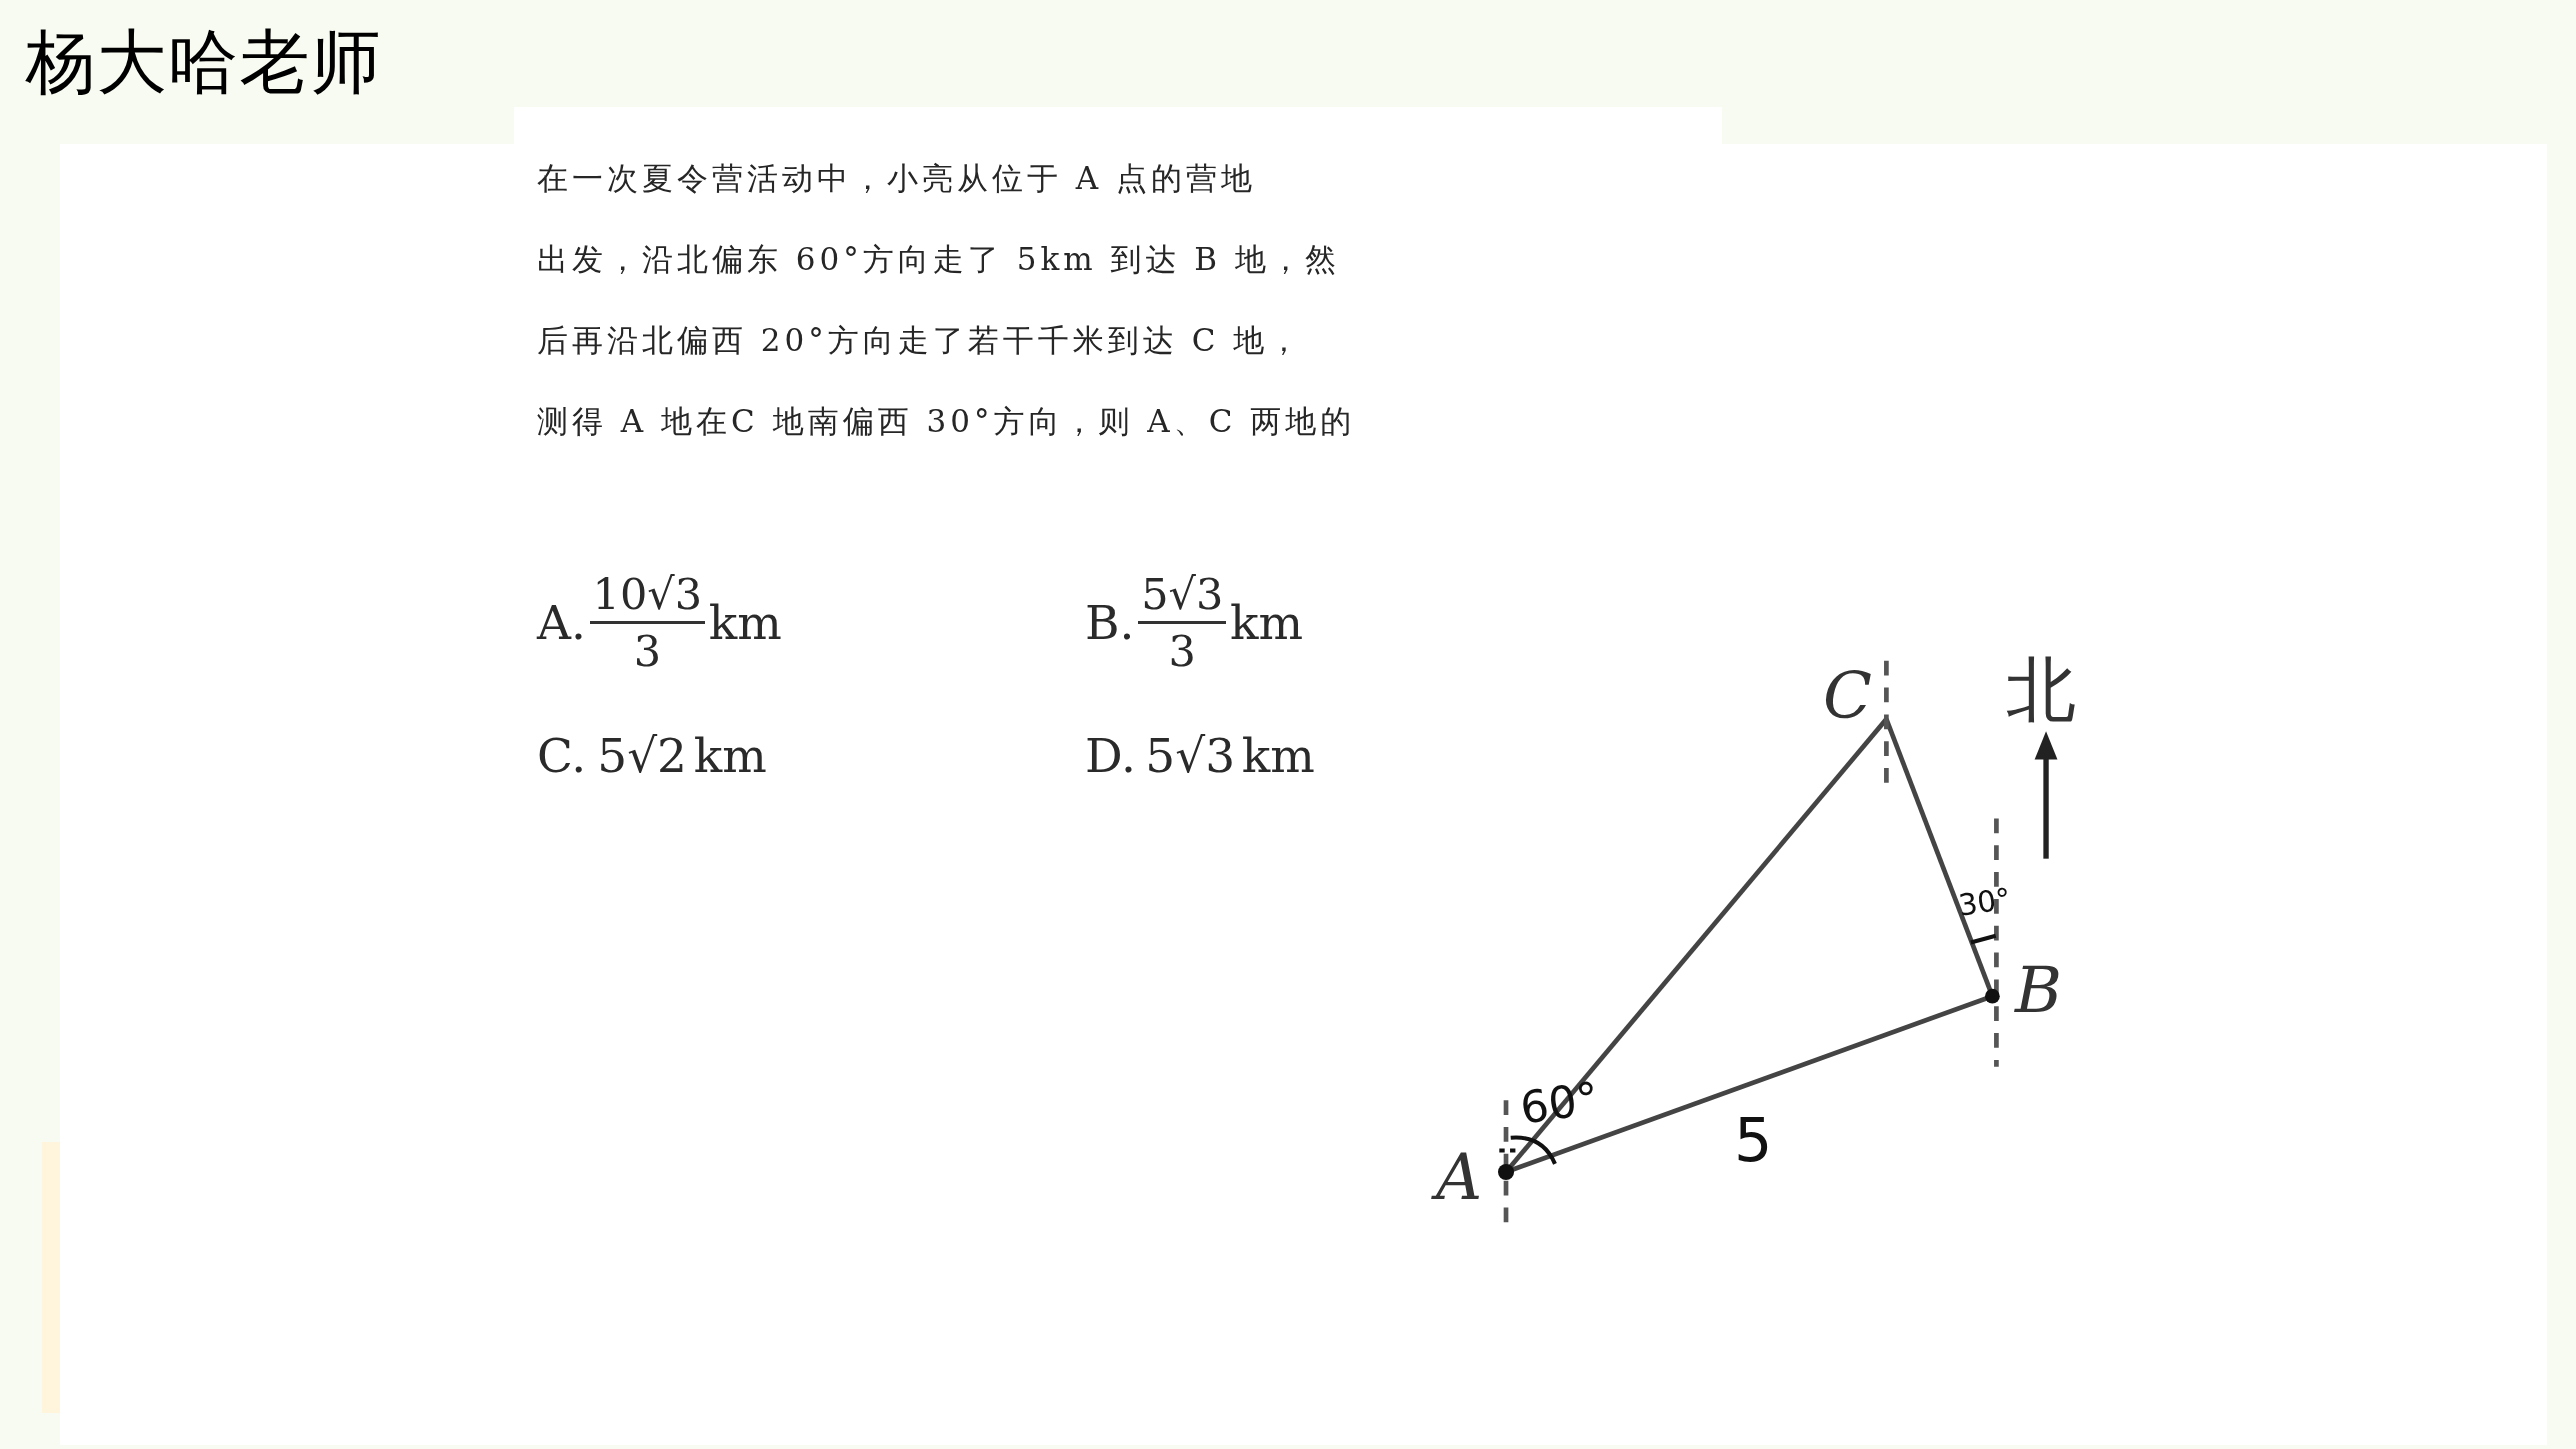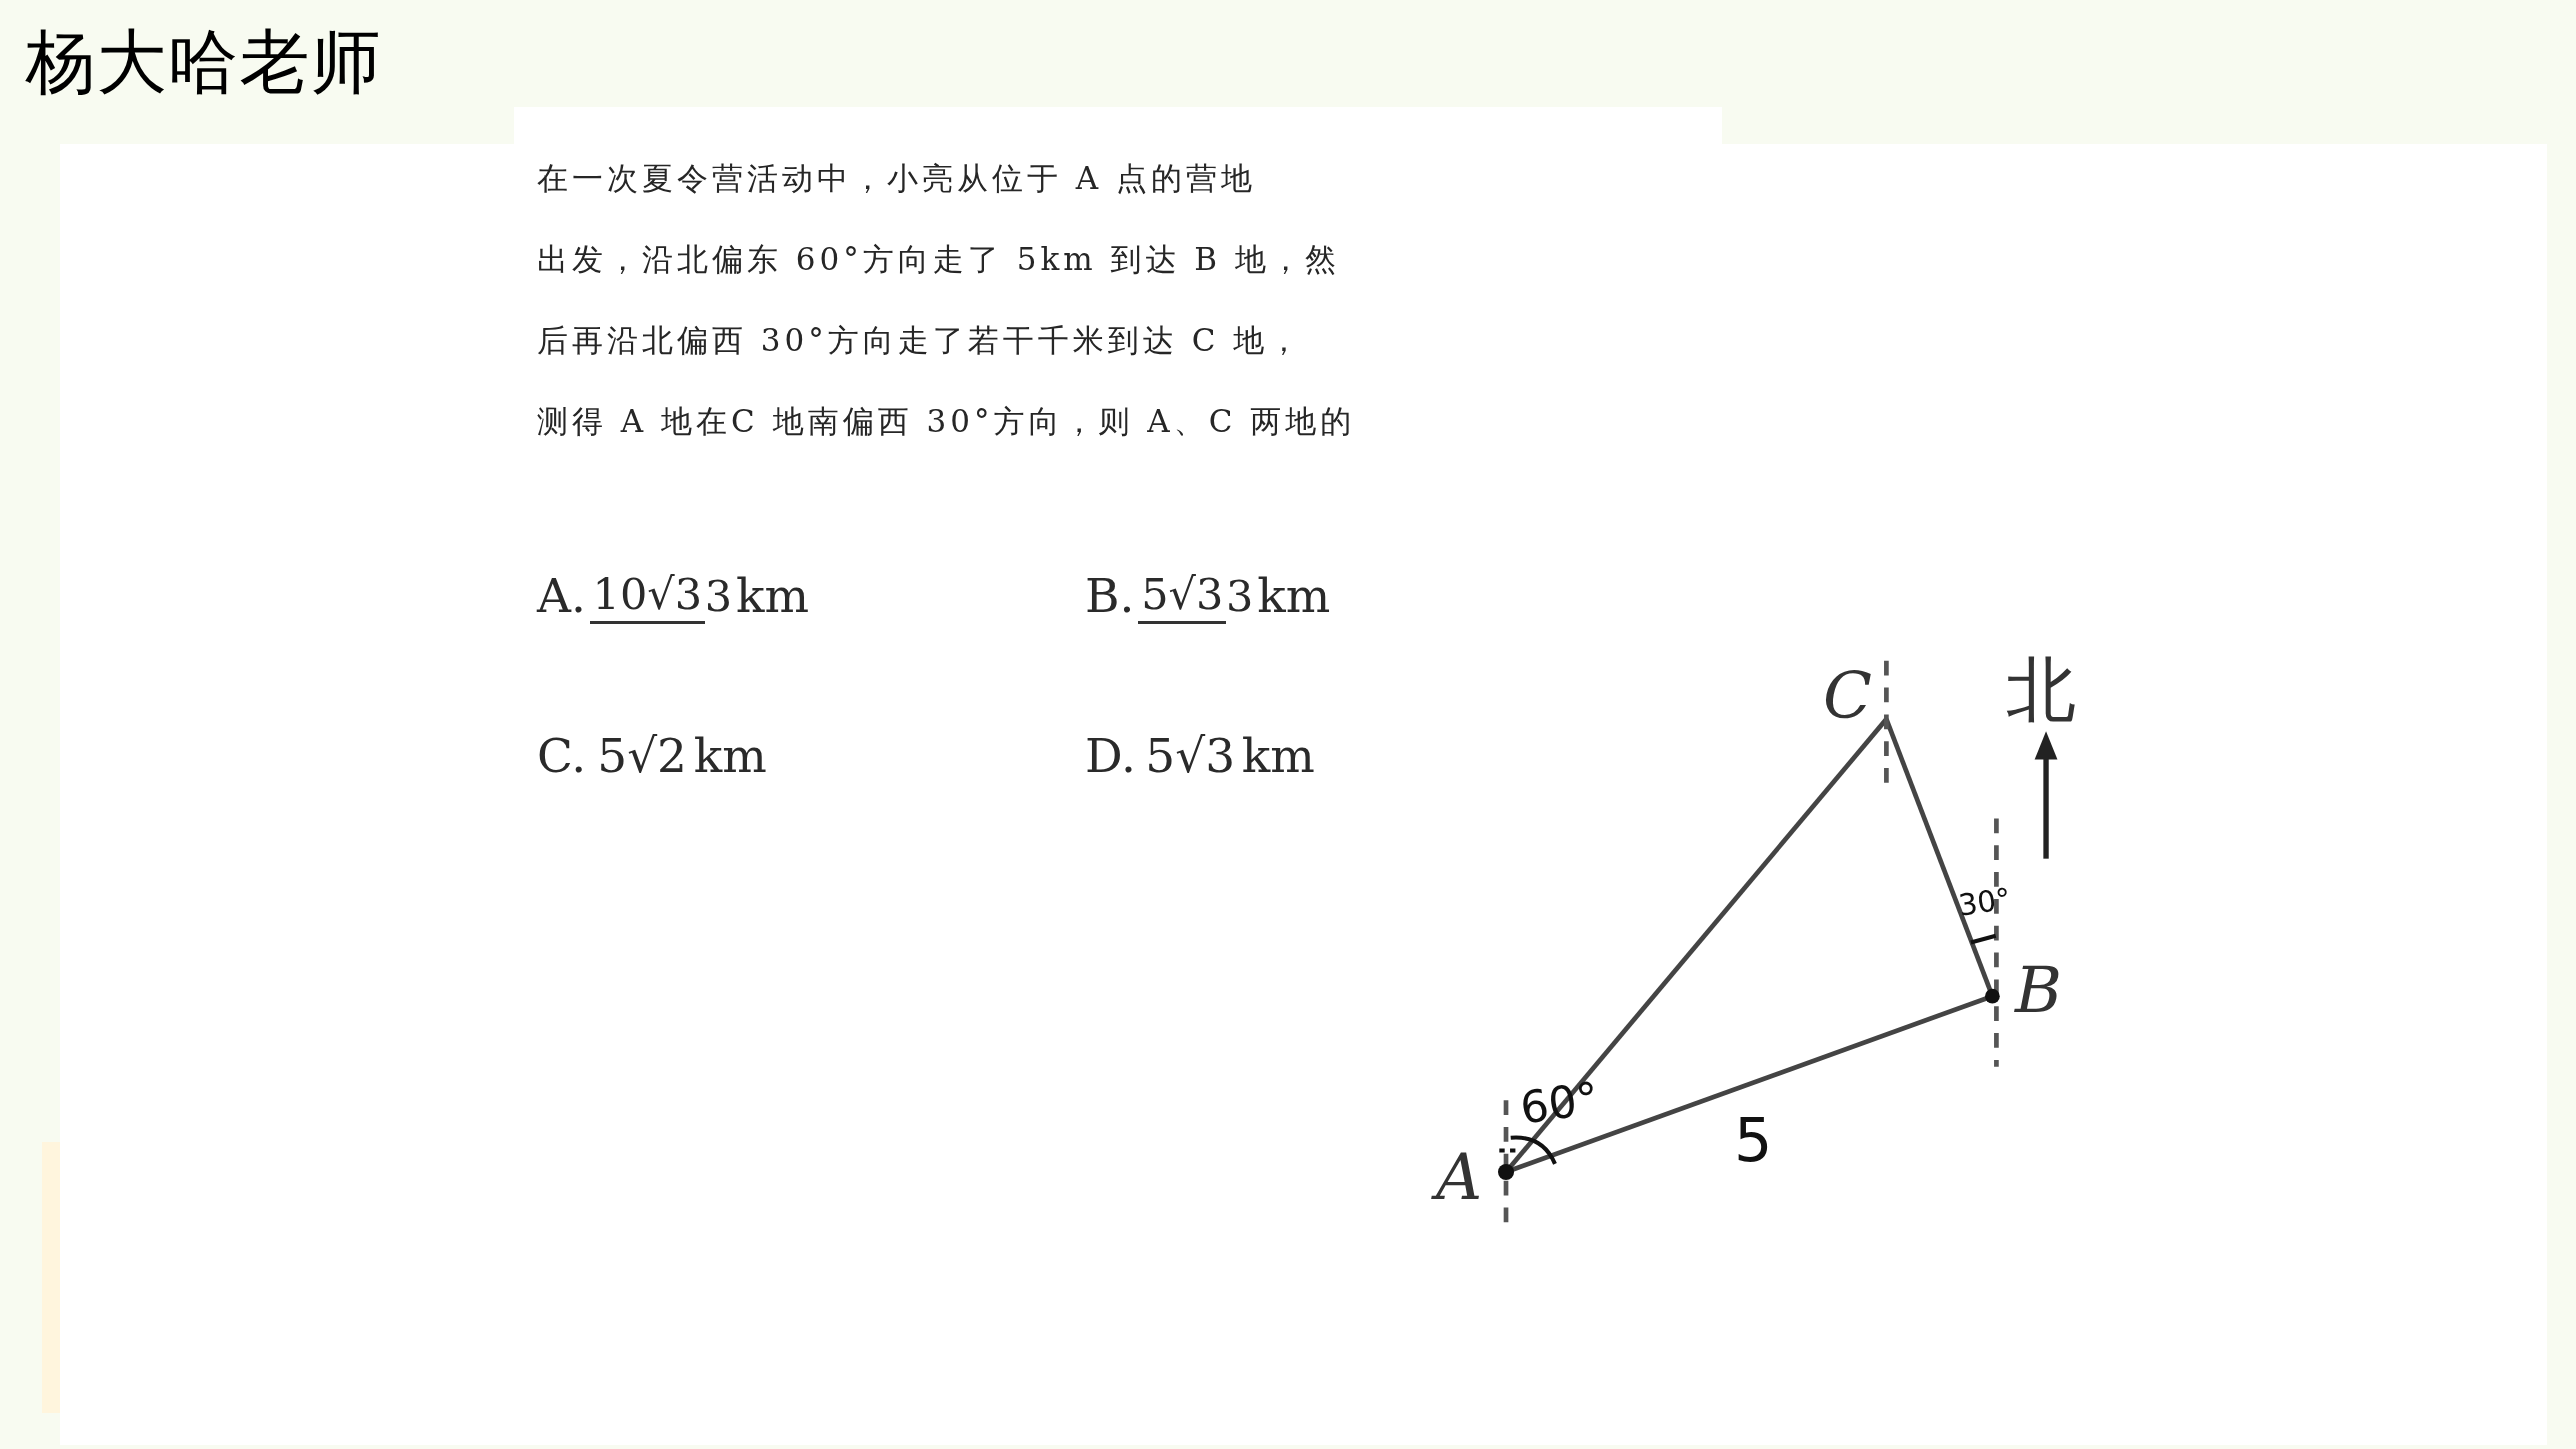--- a/index.html
+++ b/index.html
@@ -31,39 +31,39 @@
       position: absolute; left: 537px; top: 138px; width: 1127px;
       font-size: 31px; line-height: 81px; color: #262626;
       text-align: justify; letter-spacing: 4px;
     }
     .question .line { display: block; white-space: nowrap; }
     .bracket { position: absolute; right: 0; }
     .option {
       position: absolute; font-size: 47px; color: #2a2a2a;
       display: flex; align-items: center; white-space: nowrap;
     }
-    .frac { display: inline-flex; flex-direction: row; align-items: center; margin: 0 4px; font-size: 43px; }
+    .frac { display: inline-flex; flex-direction: column; align-items: center; margin: 0 4px; font-size: 43px; }
     .frac .num { border-bottom: 3.4px solid #333; padding: 0 2.7px; line-height: 54px; }
     .frac .den { line-height: 54px; }
     .diagram { position: absolute; left: 0; top: 0; width: 2576px; height: 1449px; pointer-events: none; }
     .lbl { position: absolute; font-style: italic; font-size: 64px; color: #333; font-family: "DejaVu Serif", serif; }
     .north { position: absolute; left: 2006px; top: 644px; font-size: 70px; color: #333; font-family: "DejaVu Sans", sans-serif; }
   </style>
 </head>
 <body>
 
 <div class="teacher-name">杨大哈老师</div>
 <div class="cream-strip"></div>
 <div class="panel"></div>
 <div class="question-tab"></div>
 
 <div class="question">
   <span class="line">在一次夏令营活动中，小亮从位于 A 点的营地</span>
   <span class="line">出发，沿北偏东 60°方向走了 5km 到达 B 地，然</span>
-  <span class="line">后再沿北偏西 30°方向走了若干千米到达 C 地，</span>
+  <span class="line">后再沿北偏西 20°方向走了若干千米到达 C 地，</span>
   <span class="line">测得 A 地在C 地南偏西 30°方向，则 A、C 两地的</span>
 </div>
 
 <div class="option" style="left:537px; top:567px;">
   <span>A.</span>
   <span class="frac">
     <span class="num">10√3</span>
     <span class="den">3</span>
   </span>
   <span>km</span>

